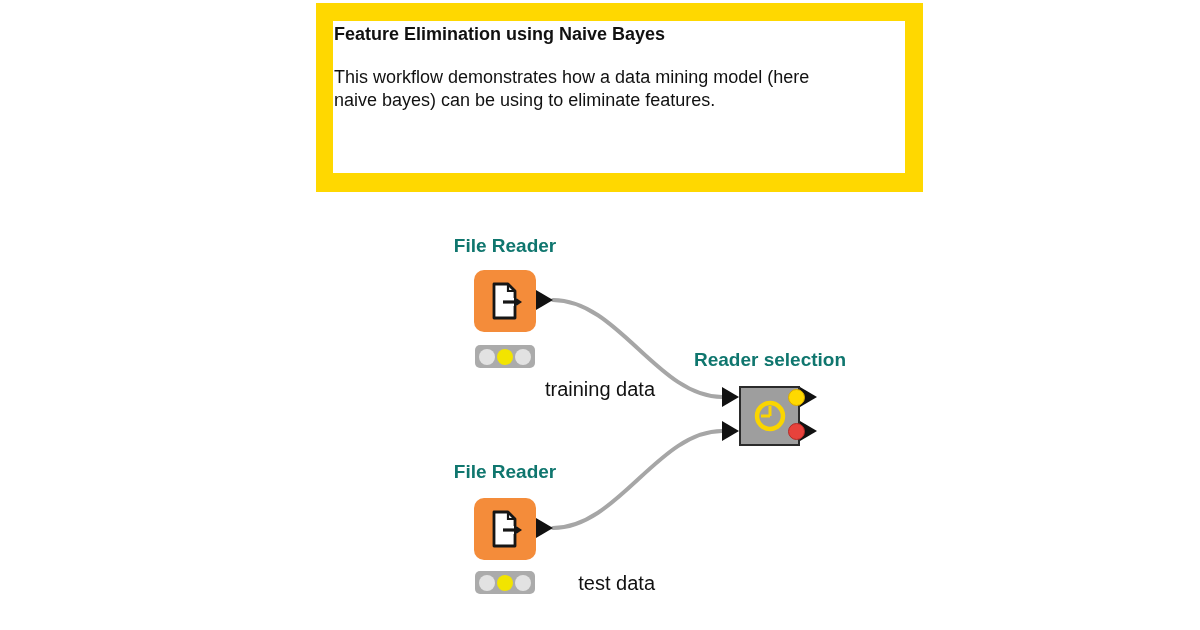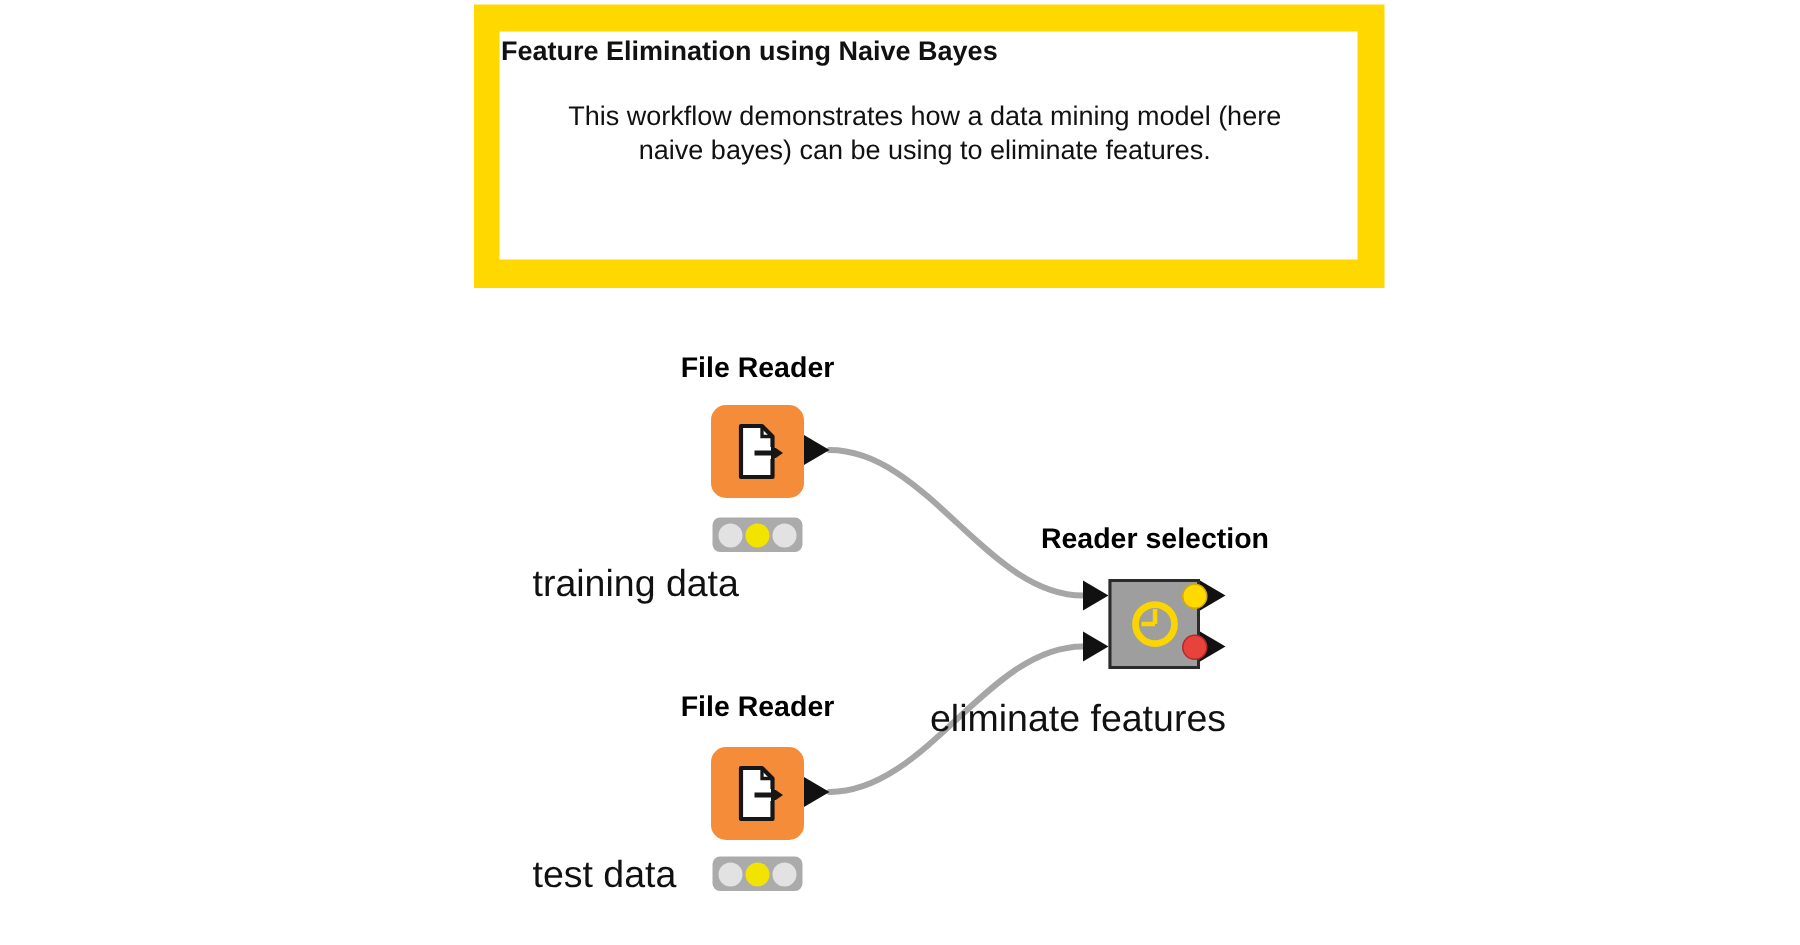--- a/index.html
+++ b/index.html
@@ -34,38 +34,37 @@
     font-size: 18px;
     font-weight: bold;
     color: #111111;
     line-height: 24px;
   }
   .annotation-body {
     margin-top: 20px;
     font-size: 18px;
     color: #111111;
     line-height: 23px;
-    text-align: center;
   }
 
   
   .node-title {
     position: absolute;
     width: 300px;
     text-align: center;
     font-size: 19px;
     font-weight: bold;
-    color: #000000;
+    color: #0f766e;
     line-height: 24px;
   }
   .node-label {
     position: absolute;
     width: 300px;
-    text-align: left;
-    font-size: 25px;
+    text-align: right;
+    font-size: 20px;
     color: #111111;
     line-height: 24px;
   }
   .node-box-orange {
     position: absolute;
     width: 62px; height: 62px;
     background: #F48C3A;
     border-radius: 10px;
     display: flex; align-items: center; justify-content: center;
   }
@@ -193,15 +192,14 @@
       <line x1="22" y1="22" x2="22" y2="12" stroke="#FAD500" stroke-width="3"></line>
       <line x1="22" y1="22" x2="13" y2="22" stroke="#FAD500" stroke-width="3"></line>
     </svg>
   </div>
 
   <div class="port-tri node-layer" style="left:780px; top:387px;"></div>
   <div class="port-tri node-layer" style="left:780px; top:421px;"></div>
   <div class="port-dot yellow node-layer" style="left:768px; top:389px;"></div>
   <div class="port-dot red node-layer" style="left:768px; top:423px;"></div>
 
-  <div class="node-label node-layer" style="left:600px; top:467px;">eliminate features</div>
 
 </div>
 
 </body></html>

